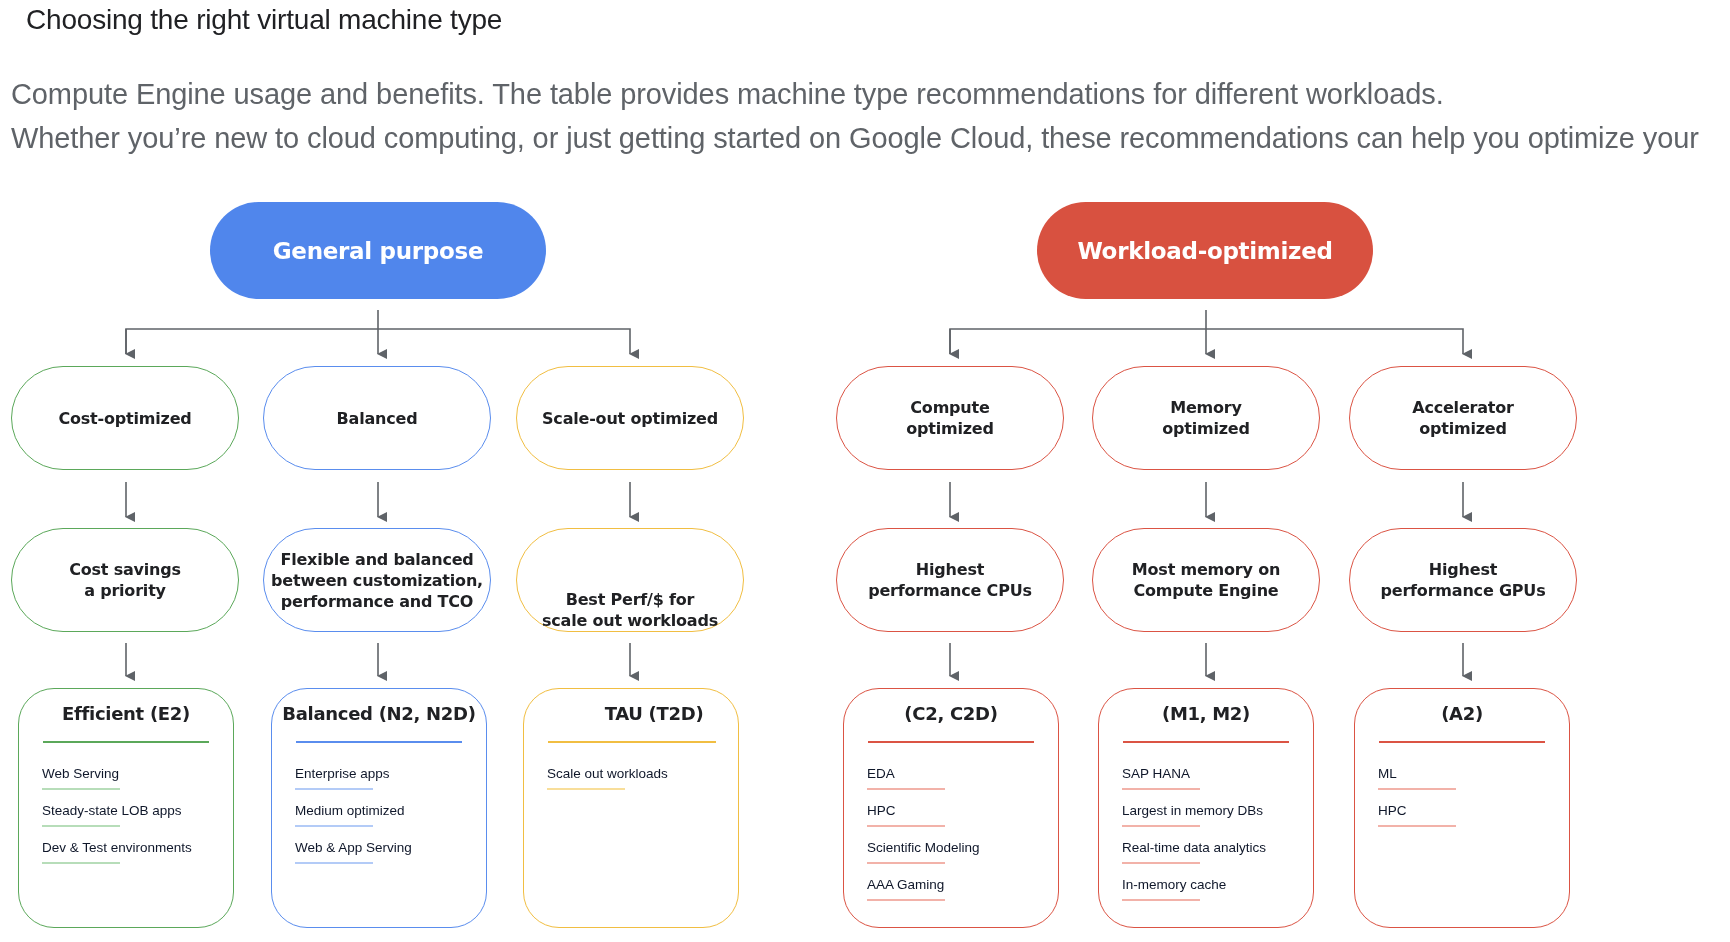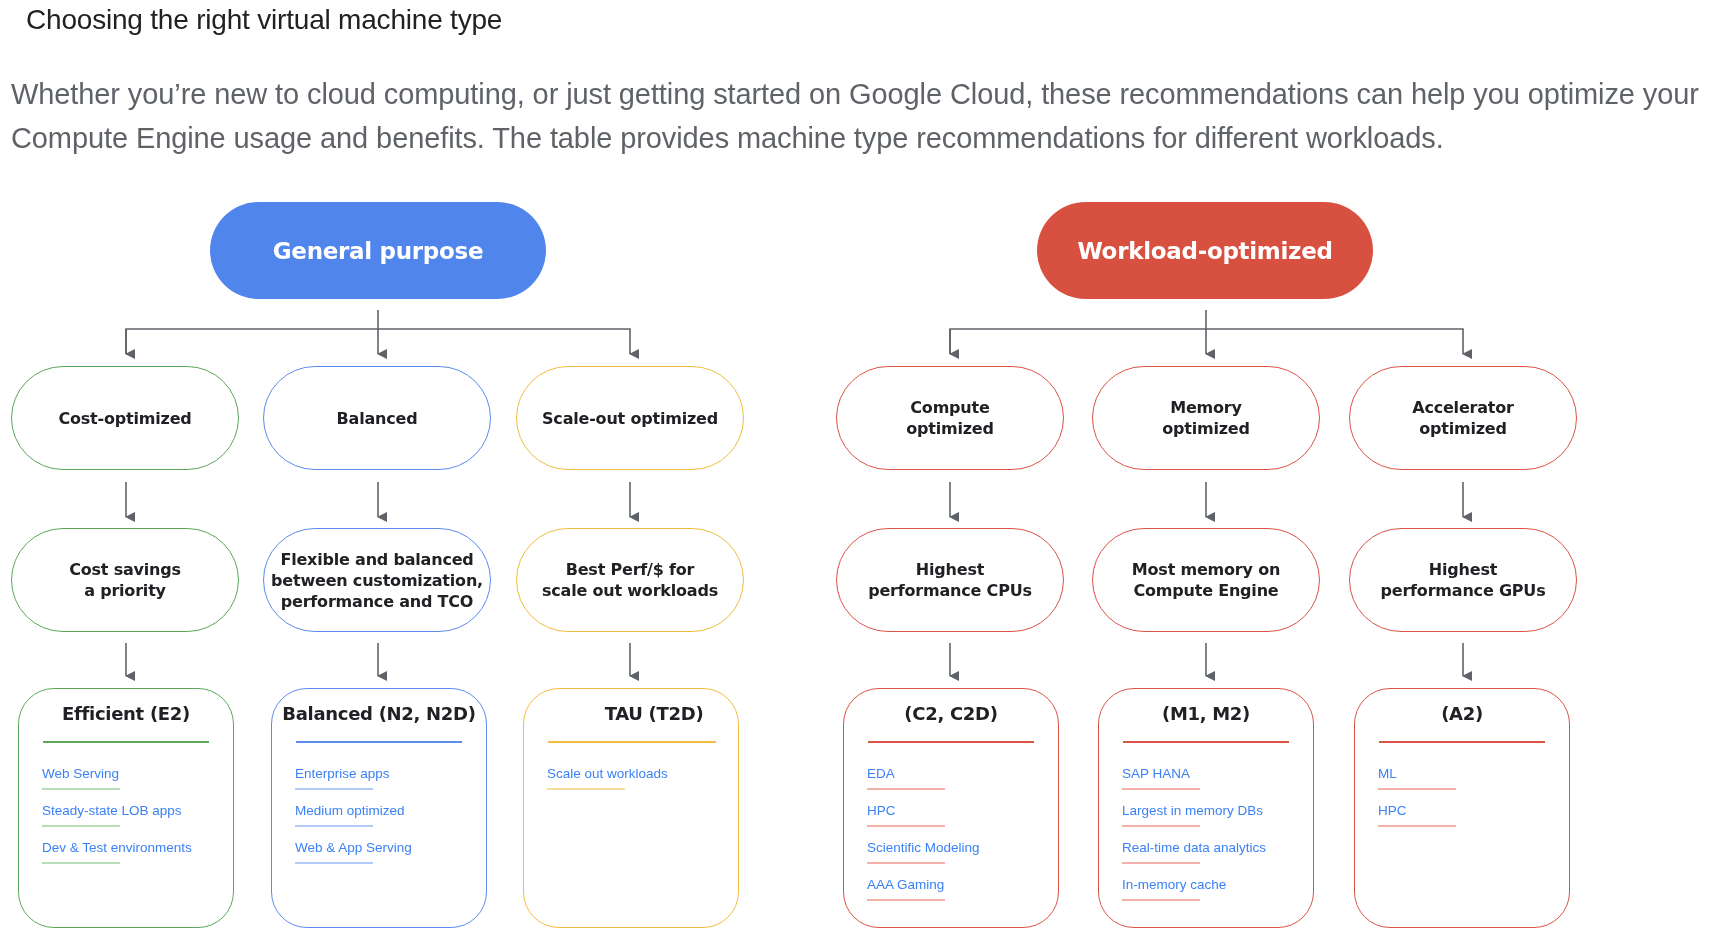--- a/index.html
+++ b/index.html
@@ -48,32 +48,32 @@
     font-family: "DejaVu Sans", sans-serif;
     font-size: 18px; font-weight: bold; color: #202124; letter-spacing: -0.3px;
   }
   .card-rule {
     position: absolute; left: 24px; right: 24px; top: 52px; height: 2px;
   }
   .card-items { position: absolute; left: 23px; right: 12px; top: 76px; }
   .card-item { position: relative; margin-bottom: 12px; }
   .card-item .txt {
     font-family: "Liberation Sans", sans-serif;
-    font-size: 13.5px; line-height: 18px; color: #3b82f6; display: block;
+    font-size: 13.5px; line-height: 18px; color: #0f172a; display: block;
     white-space: pre-line;
   }
   .card-item .ul { display: block; width: 78px; height: 2px; margin-top: 5px; }
 </style>
 </head>
 <body>
 
 <div class="title">Choosing the right virtual machine type</div>
 <div class="intro">
+  <span>Compute Engine usage and benefits. The table provides machine type recommendations for different workloads.</span>
   <span>Whether you’re new to cloud computing, or just getting started on Google Cloud, these recommendations can help you optimize your</span>
-  <span>Compute Engine usage and benefits. The table provides machine type recommendations for different workloads.</span>
 </div>
 
 <svg class="connectors" width="1730" height="942">
   <defs>
     <marker id="ah" viewBox="0 0 10 10" refX="5" refY="9" markerWidth="10" markerHeight="12" orient="auto-start-reverse" markerUnits="userSpaceOnUse">
       <path d="M0,0 L10,0 L5,10 z" fill="#5f6368"></path>
     </marker>
   </defs>
   <g stroke="#5f6368" stroke-width="1.6" fill="none">
 
@@ -131,21 +131,21 @@
 
 <div class="pill" style="left:11px; top:528px; border-color:#5BA85A;">
   <span>Cost savings
 a priority</span>
 </div>
 <div class="pill" style="left:263px; top:528px; border-color:#5A8DEE;">
   <span>Flexible and balanced
 between customization,
 performance and TCO</span>
 </div>
-<div class="pill" style="left:516px; top:528px; border-color:#F1BE42;">
+<div class="pill" style="left:516px; top:528px; border-color:#F1BE42;align-items:flex-end;">
   <span>Best Perf/$ for
 scale out workloads</span>
 </div>
 <div class="pill" style="left:836px; top:528px; border-color:#DB5444;">
   <span>Highest
 performance CPUs</span>
 </div>
 <div class="pill" style="left:1092px; top:528px; border-color:#DB5444;">
   <span>Most memory on
 Compute Engine</span>

